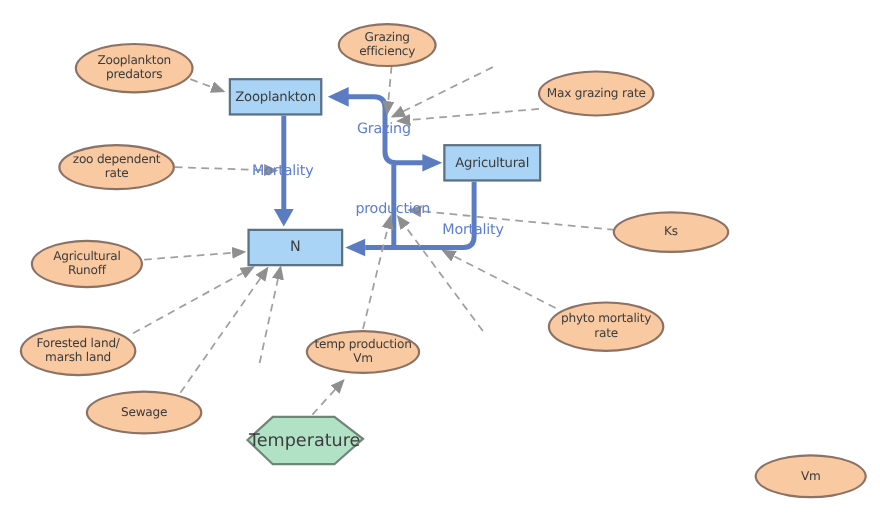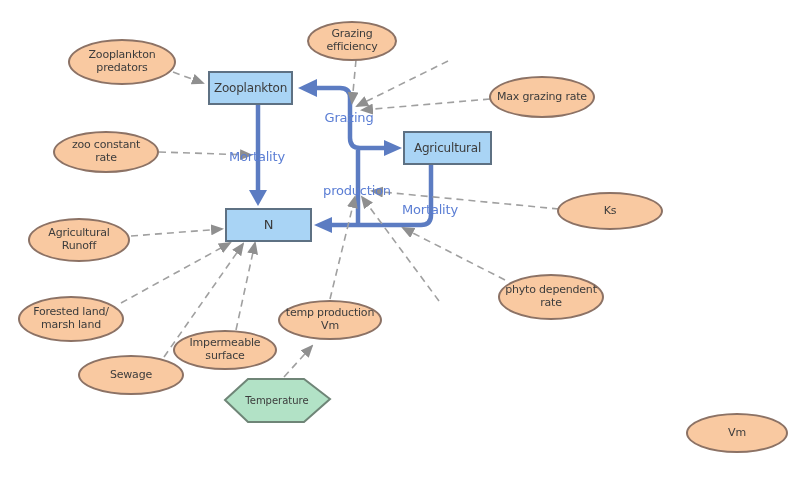--- a/index.html
+++ b/index.html
@@ -15,21 +15,21 @@
   }
   .node span{white-space:pre-line;}
   .ellipse{background:#F9C9A1;border:2px solid #8C7265;border-radius:50%;}
   .stock{background:#A9D4F5;border:2px solid #5E7183;font-size:12px;}
   .flow-label{
     position:absolute;transform:translate(-50%,-50%);color:#5B7ED4;
     font-size:13px;white-space:nowrap;letter-spacing:-0.2px;
   }
   .hex-label{
     position:absolute;transform:translate(-50%,-50%);color:#3C3C3C;
-    font-size:10px;white-space:nowrap;
+    font-size:16px;white-space:nowrap;
   }
 </style>
 </head>
 <body>
 
 <div id="canvas">
 
   <svg id="wires" width="800" height="484" viewBox="0 0 800 484" xmlns="http://www.w3.org/2000/svg">
     <defs>
       <marker id="garrow" markerUnits="userSpaceOnUse" markerWidth="13" markerHeight="11" refX="11" refY="5.5" orient="auto">
@@ -81,51 +81,47 @@
   </div>
 
   <div class="node ellipse" style="left:68px;top:39px;width:108px;height:46px">
     <span>Zooplankton
 predators</span>
   </div>
   <div class="node ellipse" style="left:307px;top:21px;width:90px;height:40px">
     <span>Grazing
 efficiency</span>
   </div>
-  <div class="node ellipse" style="left:489px;top:76px;width:106px;height:42px">
+  <div class="node ellipse" style="left:489px;top:64px;width:106px;height:42px">
     <span>Max grazing rate</span>
   </div>
   <div class="node ellipse" style="left:53px;top:131px;width:106px;height:42px">
-    <span>zoo constant
+    <span>zoo dependent
 rate</span>
   </div>
   <div class="node ellipse" style="left:557px;top:192px;width:106px;height:38px">
     <span>Ks</span>
   </div>
   <div class="node ellipse" style="left:28px;top:218px;width:102px;height:44px">
     <span>Agricultural
 Runoff</span>
   </div>
   <div class="node ellipse" style="left:18px;top:296px;width:106px;height:46px">
     <span>Forested land/
 marsh land</span>
   </div>
   <div class="node ellipse" style="left:78px;top:355px;width:106px;height:40px">
     <span>Sewage</span>
   </div>
-  <div class="node ellipse" style="left:173px;top:330px;width:104px;height:40px">
-    <span>Impermeable
-surface</span>
-  </div>
   <div class="node ellipse" style="left:278px;top:300px;width:104px;height:40px">
     <span>temp production
 Vm</span>
   </div>
   <div class="node ellipse" style="left:498px;top:274px;width:106px;height:46px">
-    <span>phyto dependent
+    <span>phyto mortality
 rate</span>
   </div>
   <div class="node ellipse" style="left:686px;top:413px;width:102px;height:40px">
     <span>Vm</span>
   </div>
 
   <div class="hex-label" style="left:277px;top:400px">Temperature</div>
 
   <div class="flow-label" style="left:257px;top:156px">Mortality</div>
   <div class="flow-label" style="left:349px;top:117px">Grazing</div>

